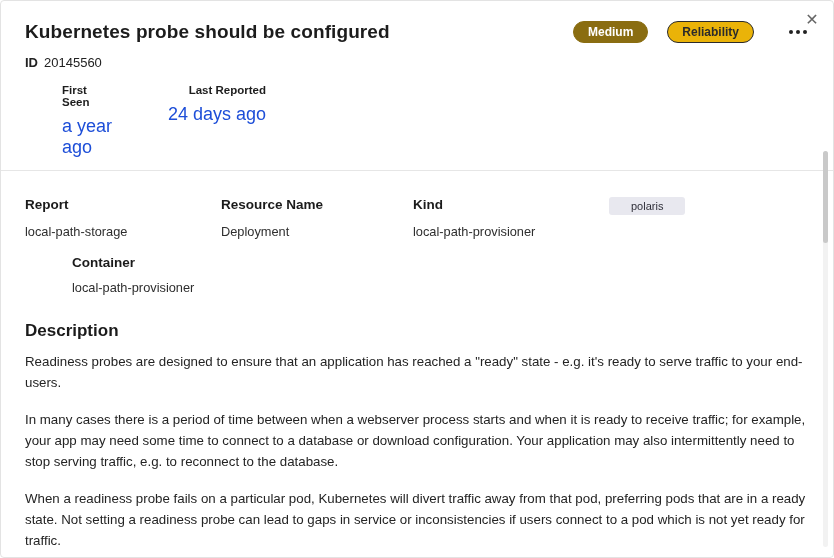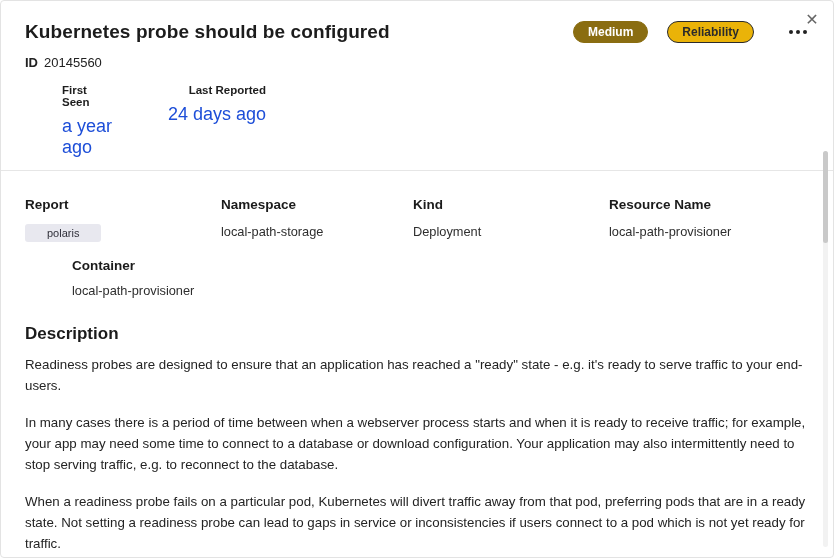--- a/index.html
+++ b/index.html
@@ -241,23 +241,22 @@
         <div class="h">Last Reported</div>
         <div class="v">24 days ago</div>
       </div>
     </div>
   </div>
 
   <div class="body">
 
     <div class="meta-grid">
       <div class="meta-h">Report</div>
-      <div class="meta-h">Namespace</div>
+      <div class="meta-h">Resource Name</div>
       <div class="meta-h">Kind</div>
-      <div class="meta-h">Resource Name</div>
 
       <div class="meta-v">
         <span class="chip">polaris</span>
       </div>
       <div class="meta-v">local-path-storage</div>
       <div class="meta-v">Deployment</div>
       <div class="meta-v">local-path-provisioner</div>
     </div>
 
     <div class="container-block">

